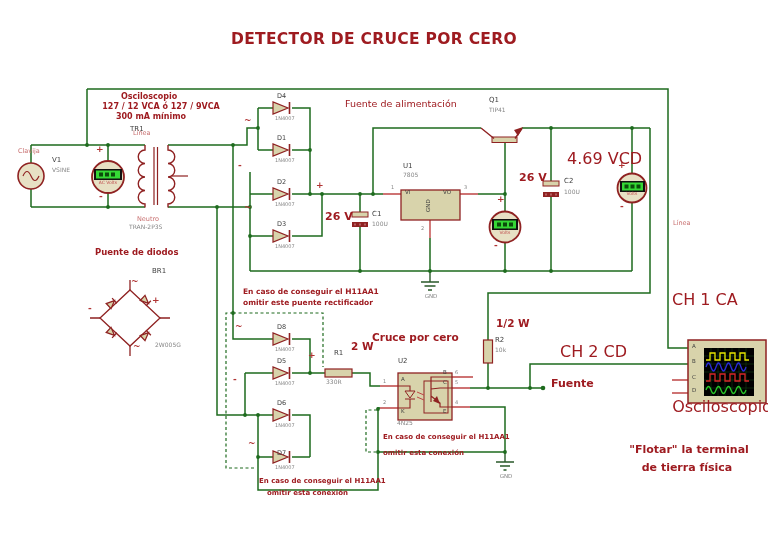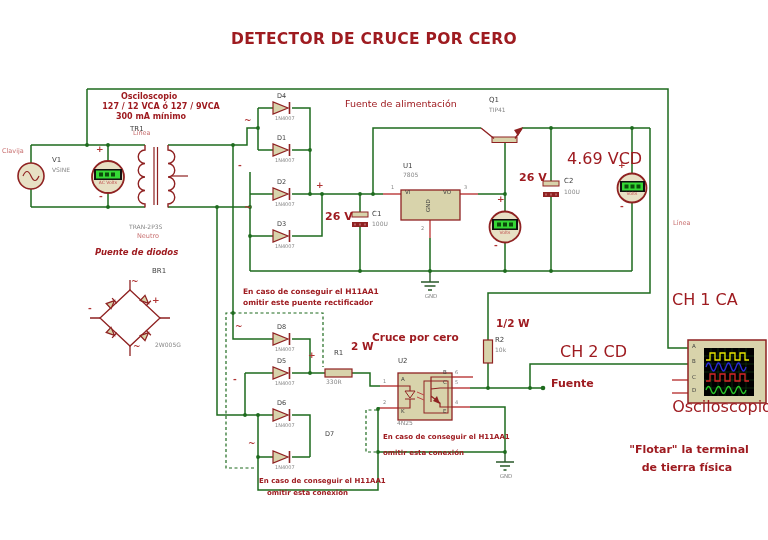--- a/index.html
+++ b/index.html
@@ -6,21 +6,21 @@
   #page{position:relative;width:768px;height:540px;background:#ffffff;overflow:hidden;
         font-family:"DejaVu Sans",sans-serif;}
   #wiresvg{position:absolute;left:0;top:0;}
   .lb{position:absolute;white-space:nowrap;line-height:1.08;font-family:"DejaVu Sans",sans-serif;}
   .cx{transform:translateX(-50%);}
   .t-title{font-size:15.5px;font-weight:bold;color:#9e1b20;letter-spacing:.3px;}
   .b12{font-size:16px;font-weight:normal;color:#9e1b20;}
   .b11{font-size:11px;font-weight:bold;color:#9e1b20;}
   .b10{font-size:10.5px;font-weight:bold;color:#9e1b20;}
   .b95{font-size:9.5px;font-weight:normal;color:#9e1b20;}
-  .b85{font-size:8.5px;font-weight:bold;color:#9e1b20;font-style:italic;}
+  .b85{font-size:8.5px;font-weight:bold;color:#9e1b20;}
   .b8{font-size:8px;font-weight:bold;color:#9e1b20;}
   .b75{font-size:7.5px;font-weight:bold;color:#9e1b20;}
   .b7{font-size:7px;font-weight:bold;color:#9e1b20;}
   .ref{font-size:7px;color:#3d3d3d;}
   .dref{font-size:6.5px;color:#3d3d3d;}
   .val{font-size:6px;color:#868686;}
   .val55{font-size:5.5px;color:#868686;}
   .dval{font-size:5px;color:#868686;}
   .pin{font-size:5px;color:#868686;}
   .inl{font-size:5.5px;color:#3d3d3d;}
@@ -223,23 +223,23 @@
   </svg>
 
   <div id="labels">
       <div class="lb t-title cx" style="left: 374px; top: 31px;">DETECTOR DE CRUCE POR CERO</div>
       <div class="lb b95" style="left: 345px; top: 99px;">Fuente de alimentación</div>
       <div class="lb b8 cx" style="left: 149px; top: 93px;">Osciloscopio</div>
       <div class="lb b8 cx" style="left: 161px; top: 103px;">127 / 12 VCA ó 127 / 9VCA</div>
       <div class="lb b8 cx" style="left: 151px; top: 113px;">300 mA mínimo</div>
       <div class="lb ref" style="left: 130px; top: 126px;">TR1</div>
       <div class="lb val" style="left: 129px; top: 224px;">TRAN-2P3S</div>
-      <div class="lb r6" style="left: 2px; top: 148px;">Clavija</div>
+      <div class="lb r6" style="left: 18px; top: 148px;">Clavija</div>
       <div class="lb r6" style="left: 133px; top: 130px;">Línea</div>
-      <div class="lb r6" style="left: 137px; top: 233px;">Neutro</div>
+      <div class="lb r6" style="left: 137px; top: 216px;">Neutro</div>
       <div class="lb r6" style="left: 673px; top: 220px;">Línea</div>
       <div class="lb ref" style="left: 52px; top: 157px;">V1</div>
       <div class="lb val" style="left: 52px; top: 167px;">VSINE</div>
       <div class="lb sym" style="left: 96px; top: 145px;">+</div>
       <div class="lb sym" style="left: 99px; top: 192px;">-</div>
       <div class="lb mtr cx" style="left: 108px; top: 181px;">AC Volts</div>
       <div class="lb b85" style="left: 95px; top: 248px;">Puente de diodos</div>
       <div class="lb ref" style="left: 152px; top: 268px;">BR1</div>
       <div class="lb val" style="left: 155px; top: 342px;">2W005G</div>
       <div class="lb sym" style="left: 131px; top: 277px;">~</div>
@@ -317,20 +317,20 @@
       <div class="lb dref" style="left: 277px; top: 179px;">D2</div>
       <div class="lb dval" style="left: 275px; top: 202px;">1N4007</div>
       <div class="lb dref" style="left: 277px; top: 221px;">D3</div>
       <div class="lb dval" style="left: 275px; top: 244px;">1N4007</div>
       <div class="lb dref" style="left: 277px; top: 324px;">D8</div>
       <div class="lb dval" style="left: 275px; top: 347px;">1N4007</div>
       <div class="lb dref" style="left: 277px; top: 358px;">D5</div>
       <div class="lb dval" style="left: 275px; top: 381px;">1N4007</div>
       <div class="lb dref" style="left: 277px; top: 400px;">D6</div>
       <div class="lb dval" style="left: 275px; top: 423px;">1N4007</div>
-      <div class="lb dref" style="left: 277px; top: 431px; margin-left: 48px;">D7</div>
+      <div class="lb dref" style="left: 277px; top: 450px;">D7</div>
       <div class="lb dval" style="left: 275px; top: 465px;">1N4007</div>
       <div class="lb inl" style="left: 692px; top: 344px;">A</div>
       <div class="lb inl" style="left: 692px; top: 359px;">B</div>
       <div class="lb inl" style="left: 692px; top: 375px;">C</div>
       <div class="lb inl" style="left: 692px; top: 388px;">D</div>
     </div>
 </div>
 
 </body></html>

